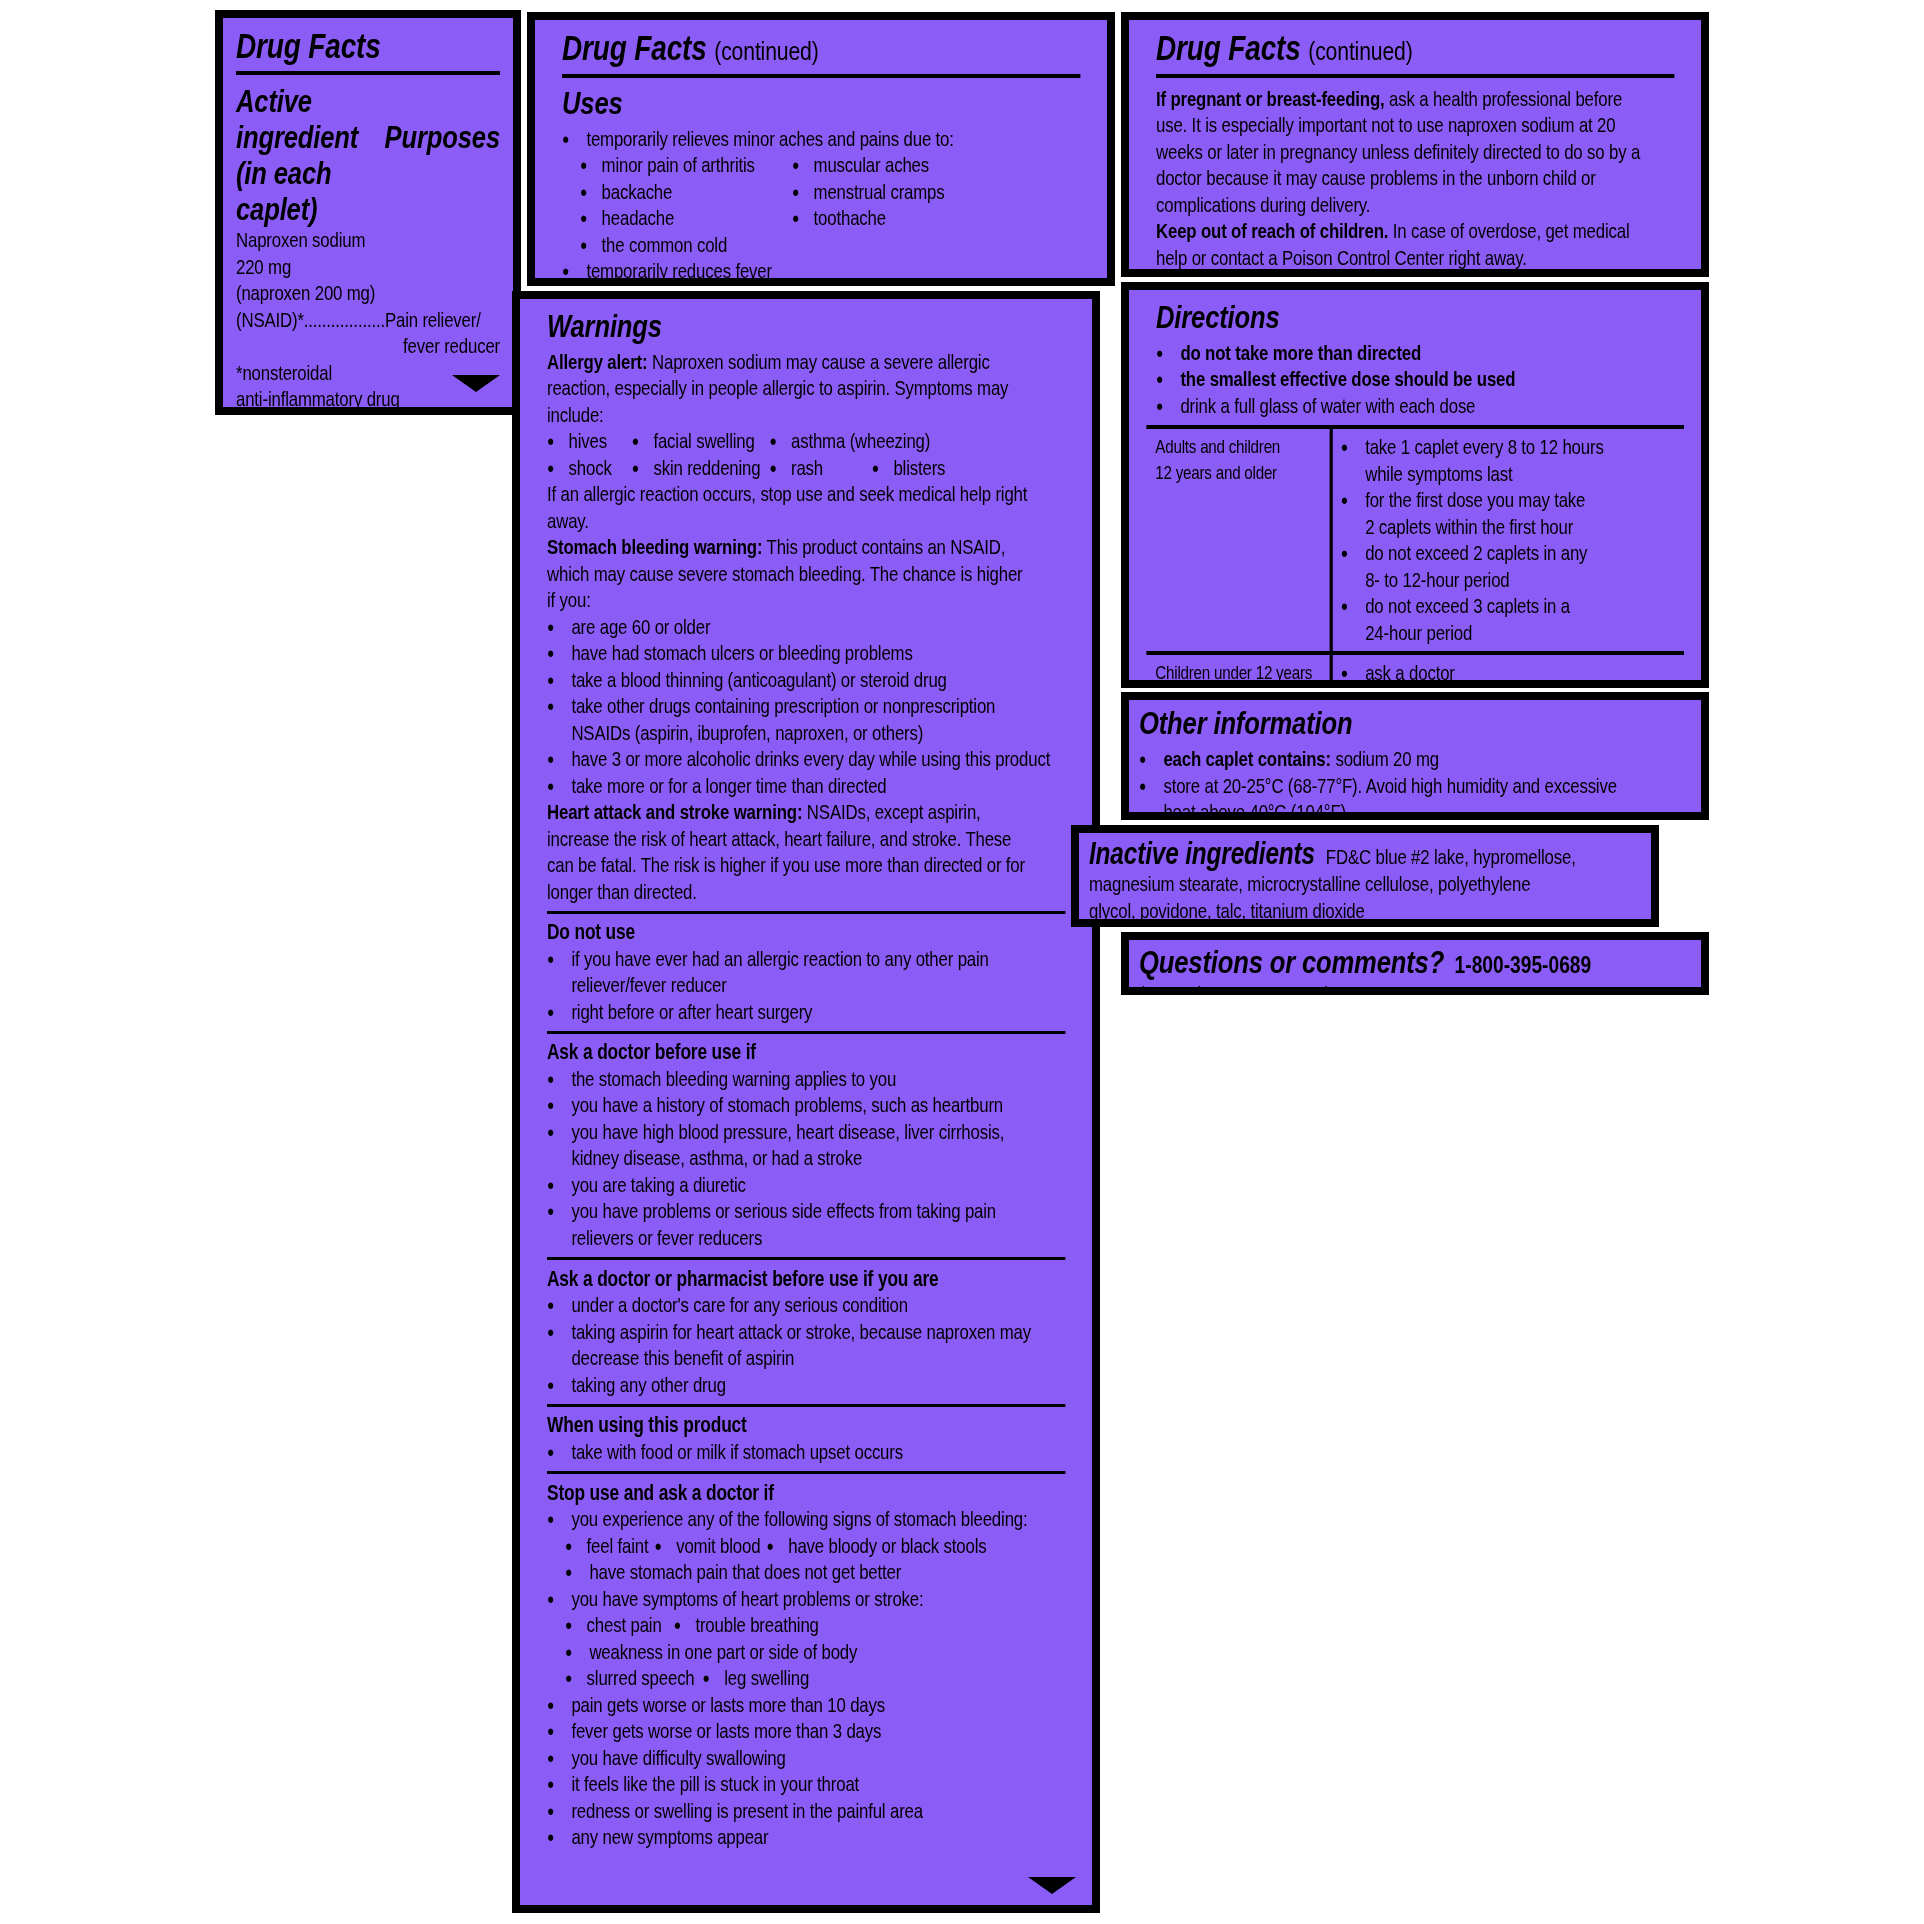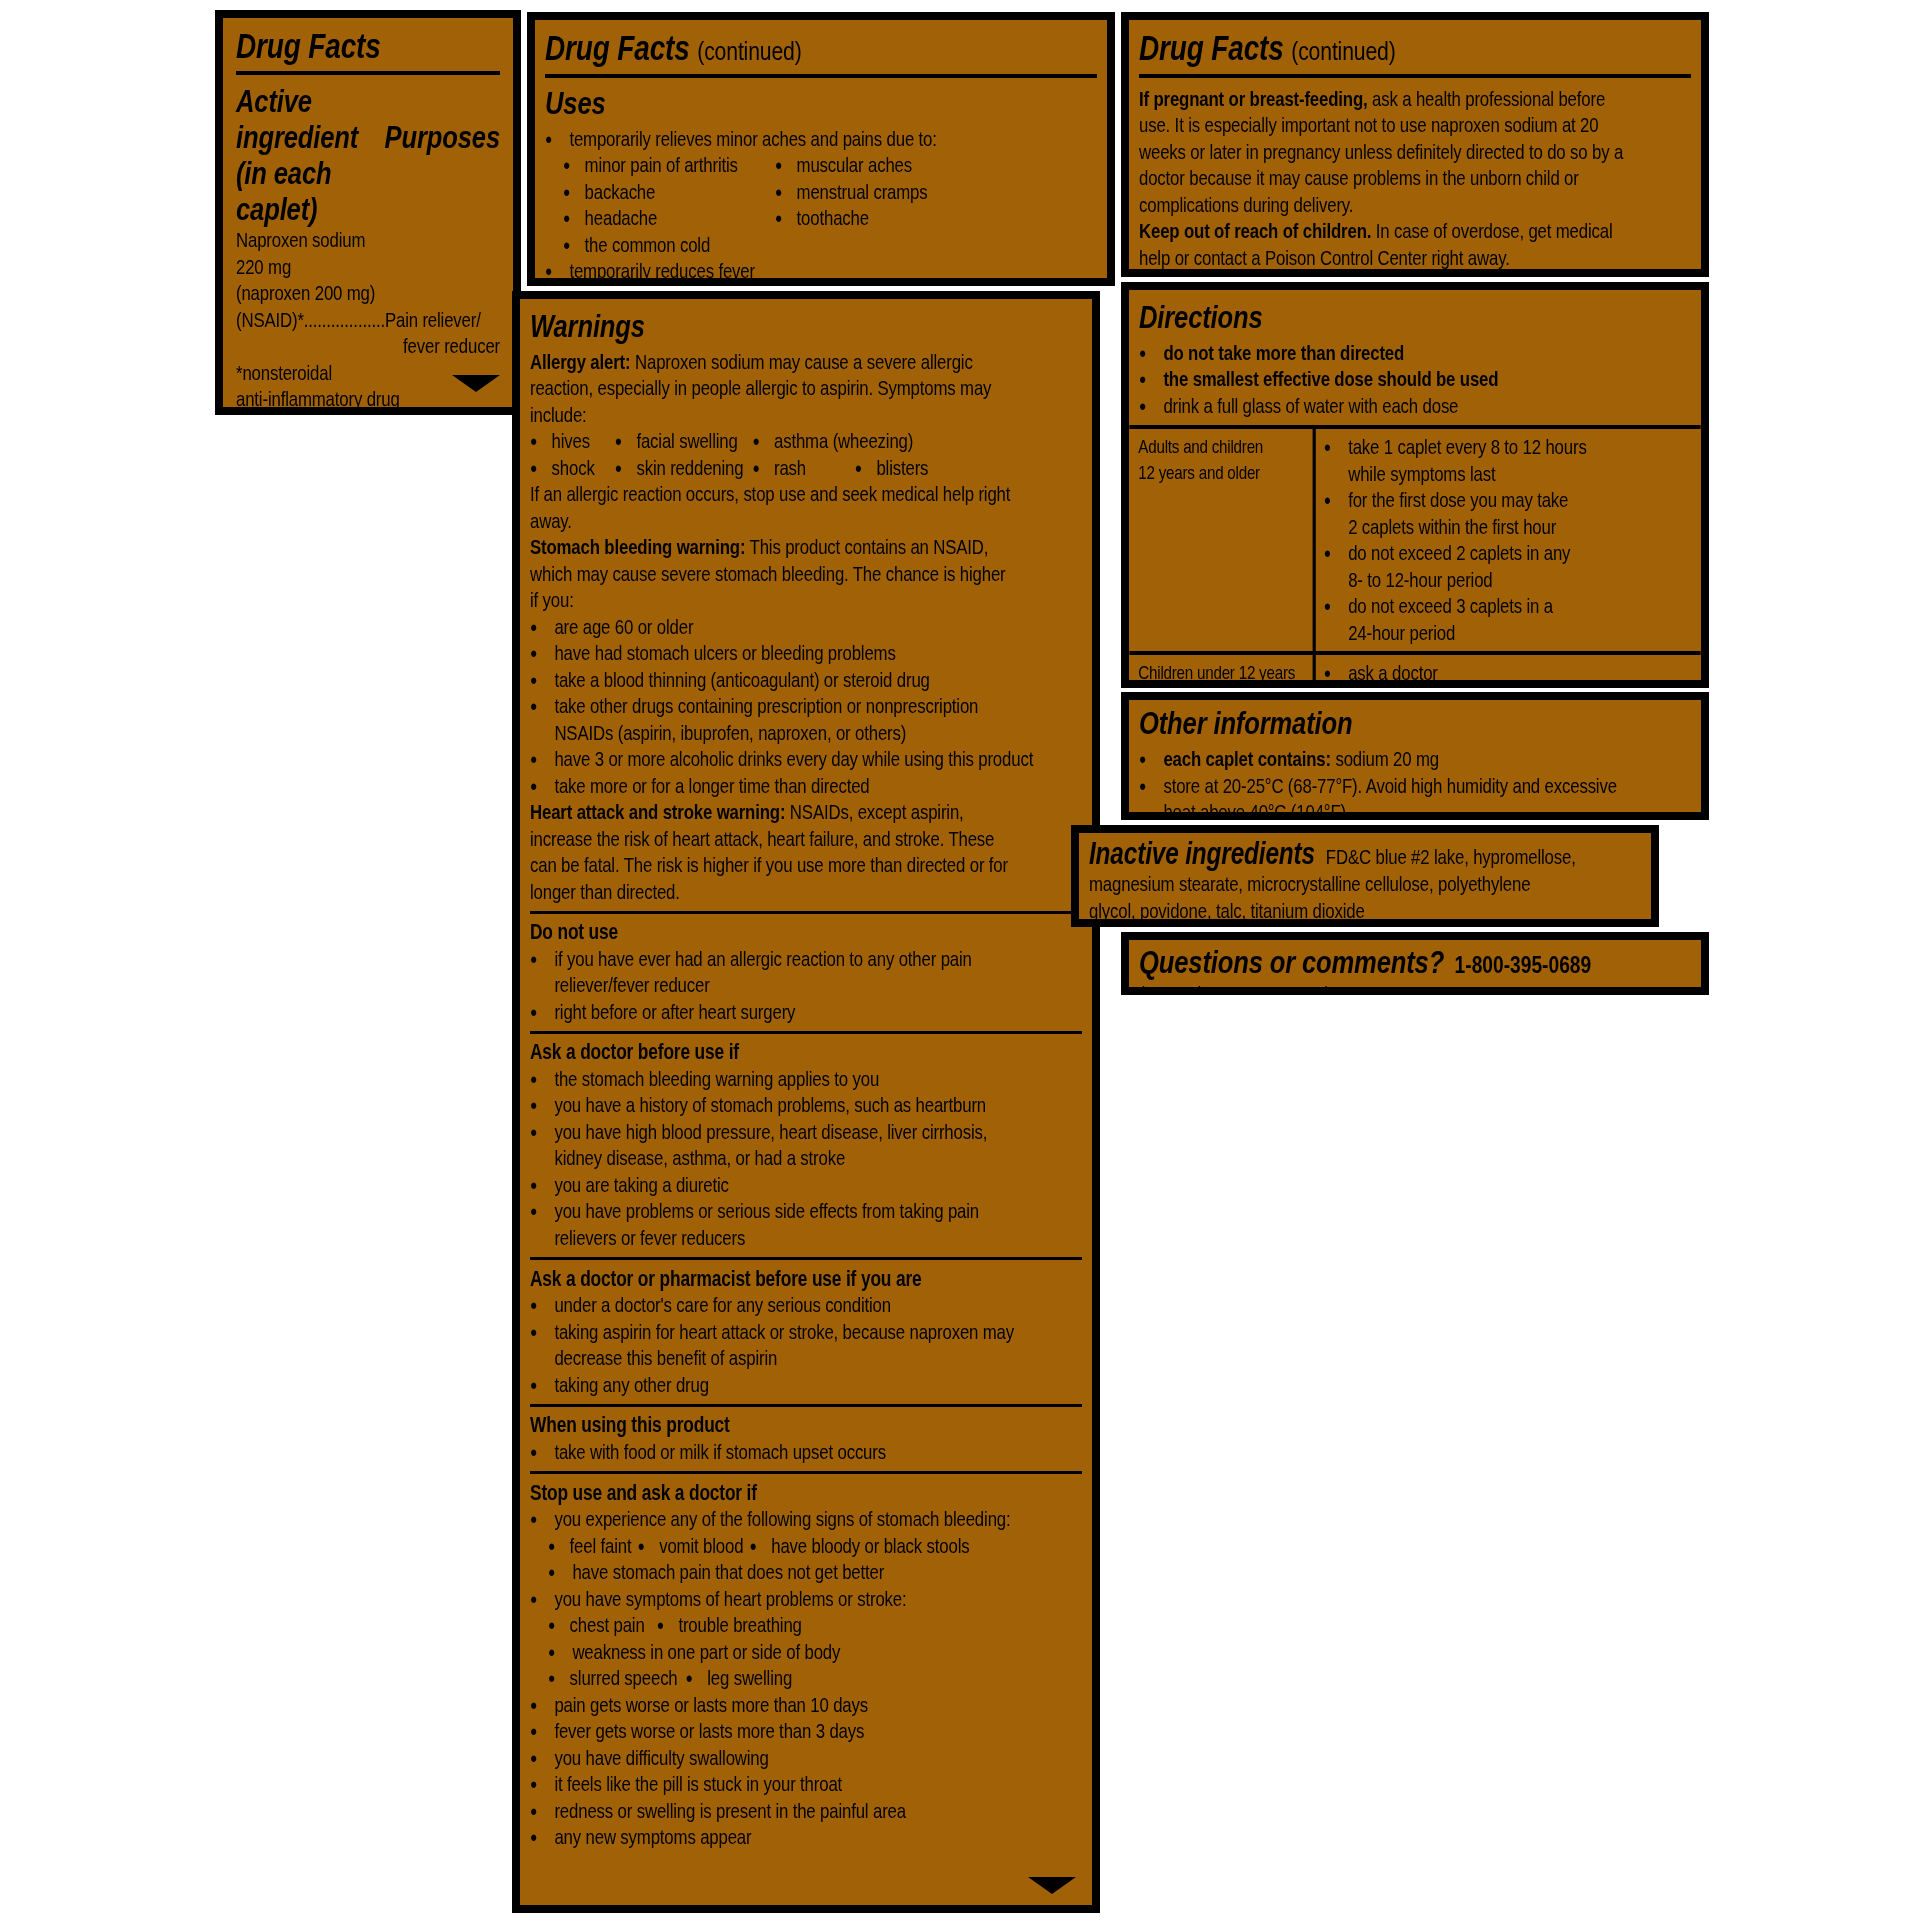--- a/index.html
+++ b/index.html
@@ -1,19 +1,19 @@
 <!DOCTYPE html>
 <html style="font-size:13px"><head>
 <meta charset="utf-8">
 <style>
   html,body{margin:0;padding:0;background:#fff}
   #canvas{position:relative;width:1925px;height:1925px;background:#fff;
           font-family:"Liberation Sans",sans-serif;color:#000}
-  .box{position:absolute;border:8.8px solid #000;background:#a16207;box-sizing:border-box;overflow:hidden}
-  .pad{position:relative;padding:8px 10px;height:100%;box-sizing:border-box}
+  .box{position:absolute;border:8.8px solid #000;background:#8b5cf6;box-sizing:border-box;overflow:hidden}
+  .pad{position:relative;padding:8px 27px;height:100%;box-sizing:border-box}
   
   .cx{width:125%;transform:scaleX(.8);transform-origin:0 0;letter-spacing:-0.2px}
   .title{font-size:35px;font-weight:bold;font-style:italic;line-height:1.12}
   .title .cont{font-size:26.5px;font-weight:normal;font-style:normal}
   .tl{border:none;border-top:4px solid #000;margin:6.4px 0 8px}
   .h1{font-size:32px;font-weight:bold;font-style:italic;line-height:1.1;margin:1.6px 0 4.8px}
   .h2{font-size:21.7px;font-weight:bold;line-height:26.5px}
   .t{font-size:21px;line-height:26.5px;white-space:pre-line}
   .lead{font-weight:bold}
   .brow{display:flex;font-size:21px;line-height:26.5px}

